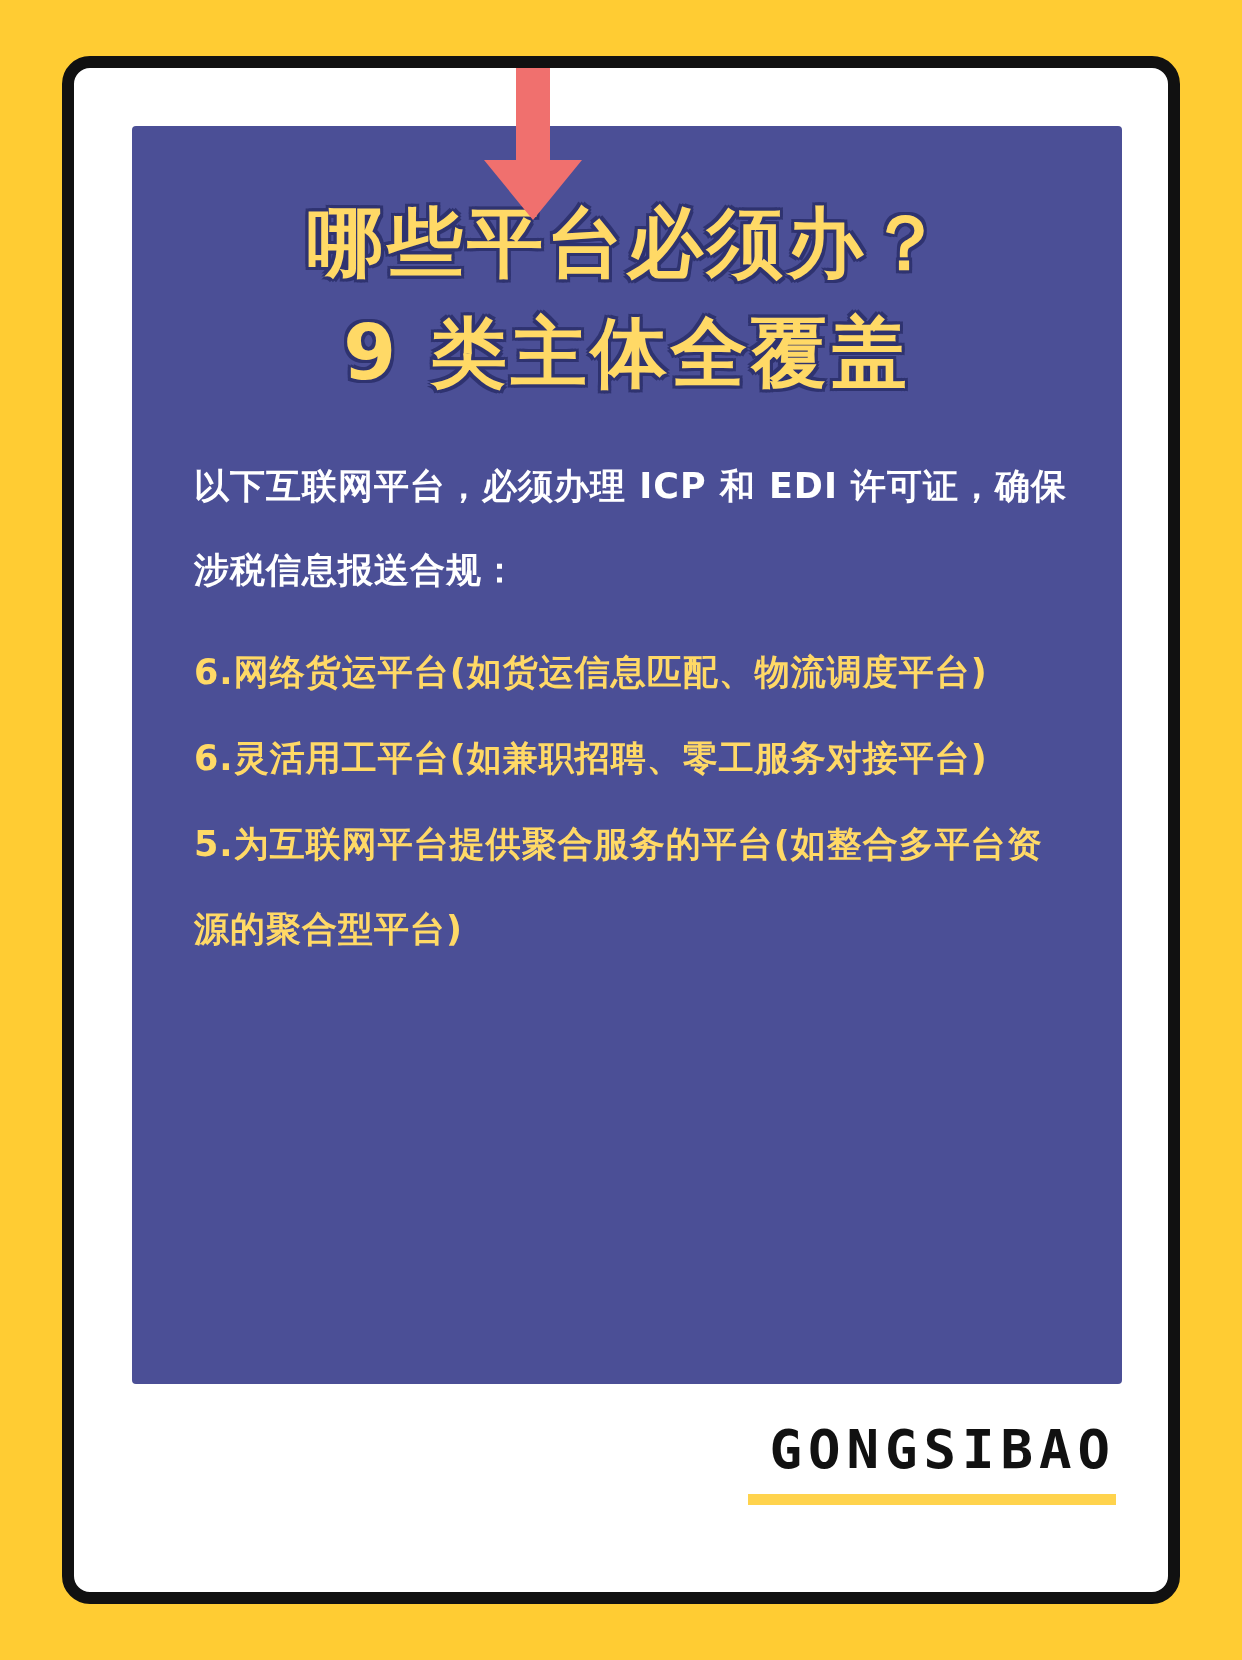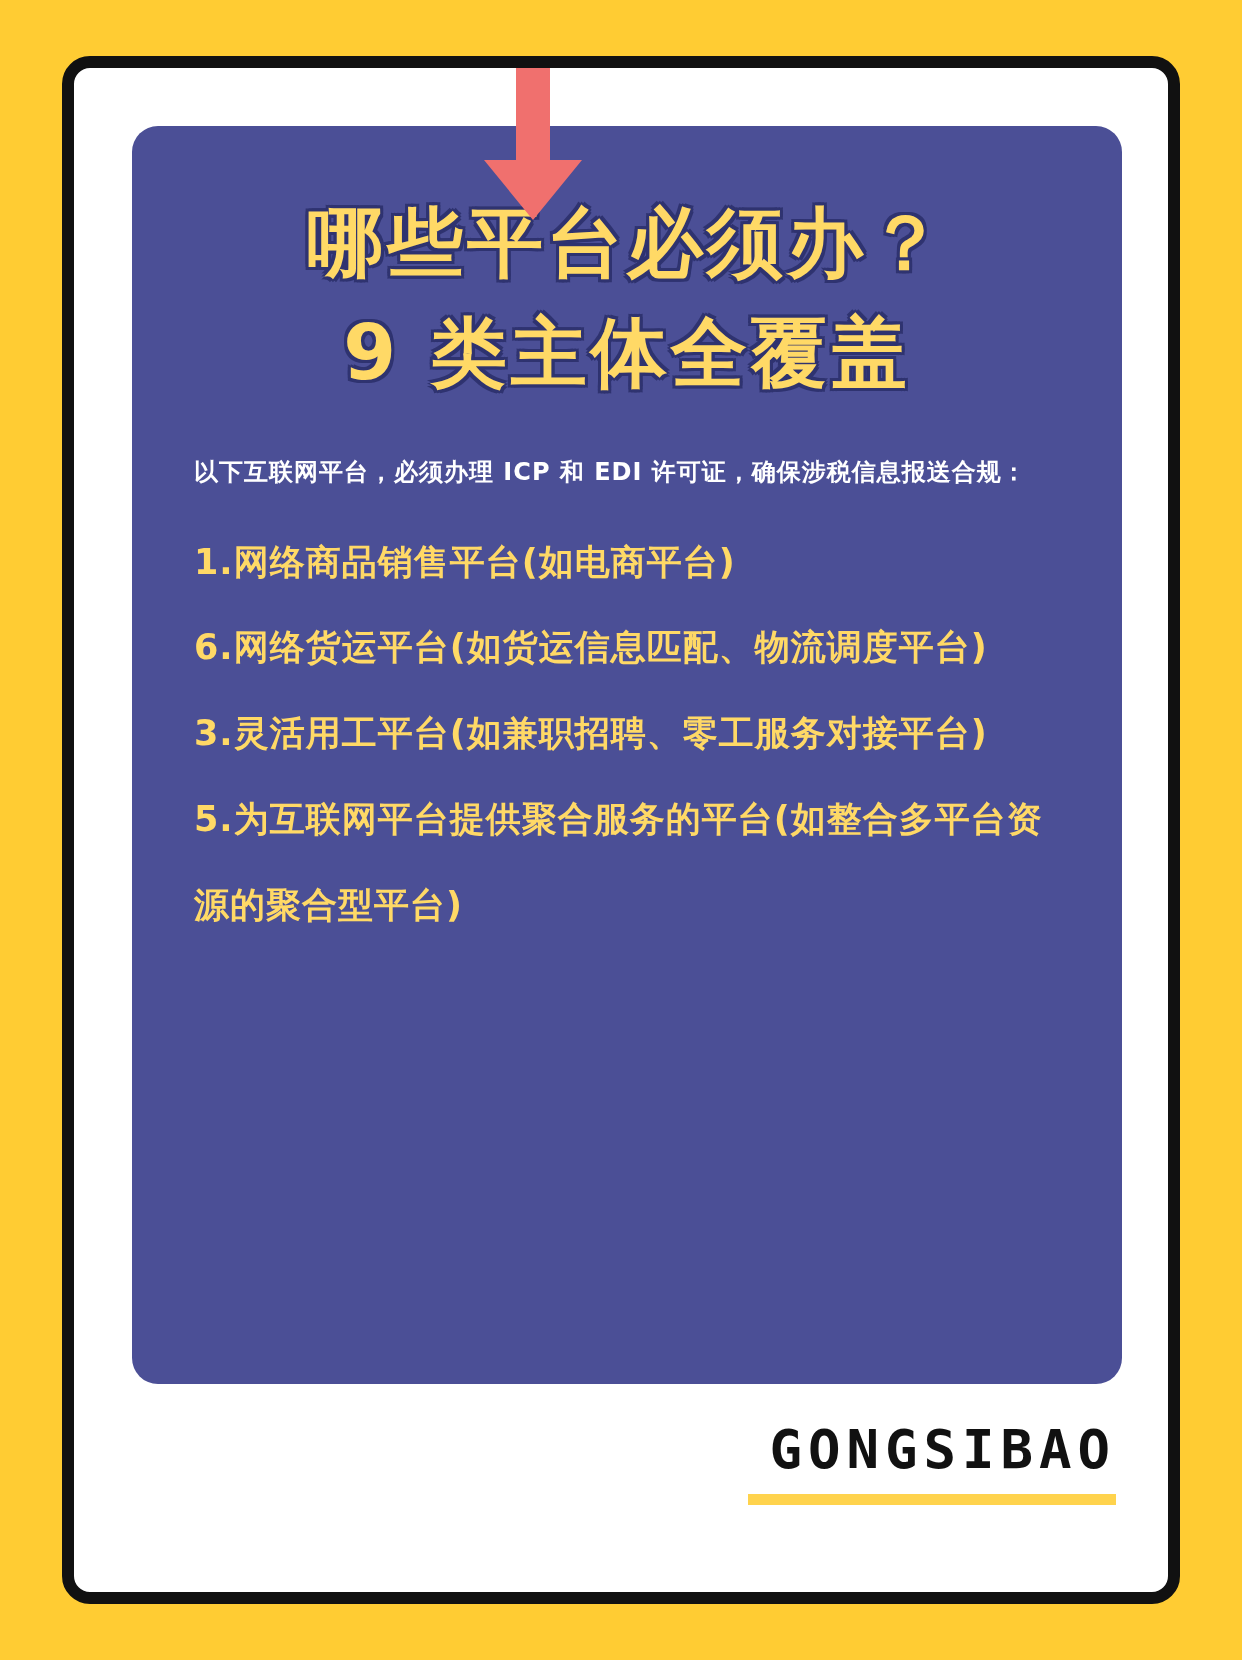--- a/index.html
+++ b/index.html
@@ -26,21 +26,21 @@
     box-sizing: border-box;
   }
 
   .card {
     position: absolute;
     left: 58px;
     top: 58px;
     width: 990px;
     height: 1258px;
     background: #4B4F96;
-    border-radius: 26px;
+    border-radius: 4px;
     box-sizing: border-box;
     overflow: hidden;
   }
 
   .arrow {
     position: absolute;
     left: 404px;
     top: 0px;
     width: 110px;
     height: 160px;
@@ -70,21 +70,21 @@
 
   .body-text {
     position: absolute;
     left: 62px;
     top: 318px;
     width: 880px;
   }
 
   .intro {
     color: #FFFFFF;
-    font-size: 24px;
+    font-size: 35px;
     line-height: 2.4;
     letter-spacing: 1px;
     font-weight: bold;
   }
 
   .list {
     margin-top: 18px;
   }
   .list-item {
     color: #FFD966;
@@ -129,23 +129,22 @@
 
     <div class="title-block">
       <div class="title-line">哪些平台必须办？</div>
       <div class="title-line">9 类主体全覆盖</div>
     </div>
 
     <div class="body-text">
       <div class="intro">以下互联网平台，必须办理 ICP 和 EDI 许可证，确保涉税信息报送合规：</div>
 
       <div class="list">
-        <div class="list-item">1.网络商品销售平台(如电商平台)</div>
         <div class="list-item">6.网络货运平台(如货运信息匹配、物流调度平台)</div>
-        <div class="list-item">3.灵活用工平台(如兼职招聘、零工服务对接平台)</div>
+        <div class="list-item">6.灵活用工平台(如兼职招聘、零工服务对接平台)</div>
         <div class="list-item">5.为互联网平台提供聚合服务的平台(如整合多平台资源的聚合型平台)</div>
       </div>
     </div>
 
   </div>
 
   <svg class="arrow" viewBox="0 0 110 160">
     <polygon points="38,0 72,0 72,92 104,92 55,152 6,92 38,92" fill="#F0706E"></polygon>
   </svg>
 

